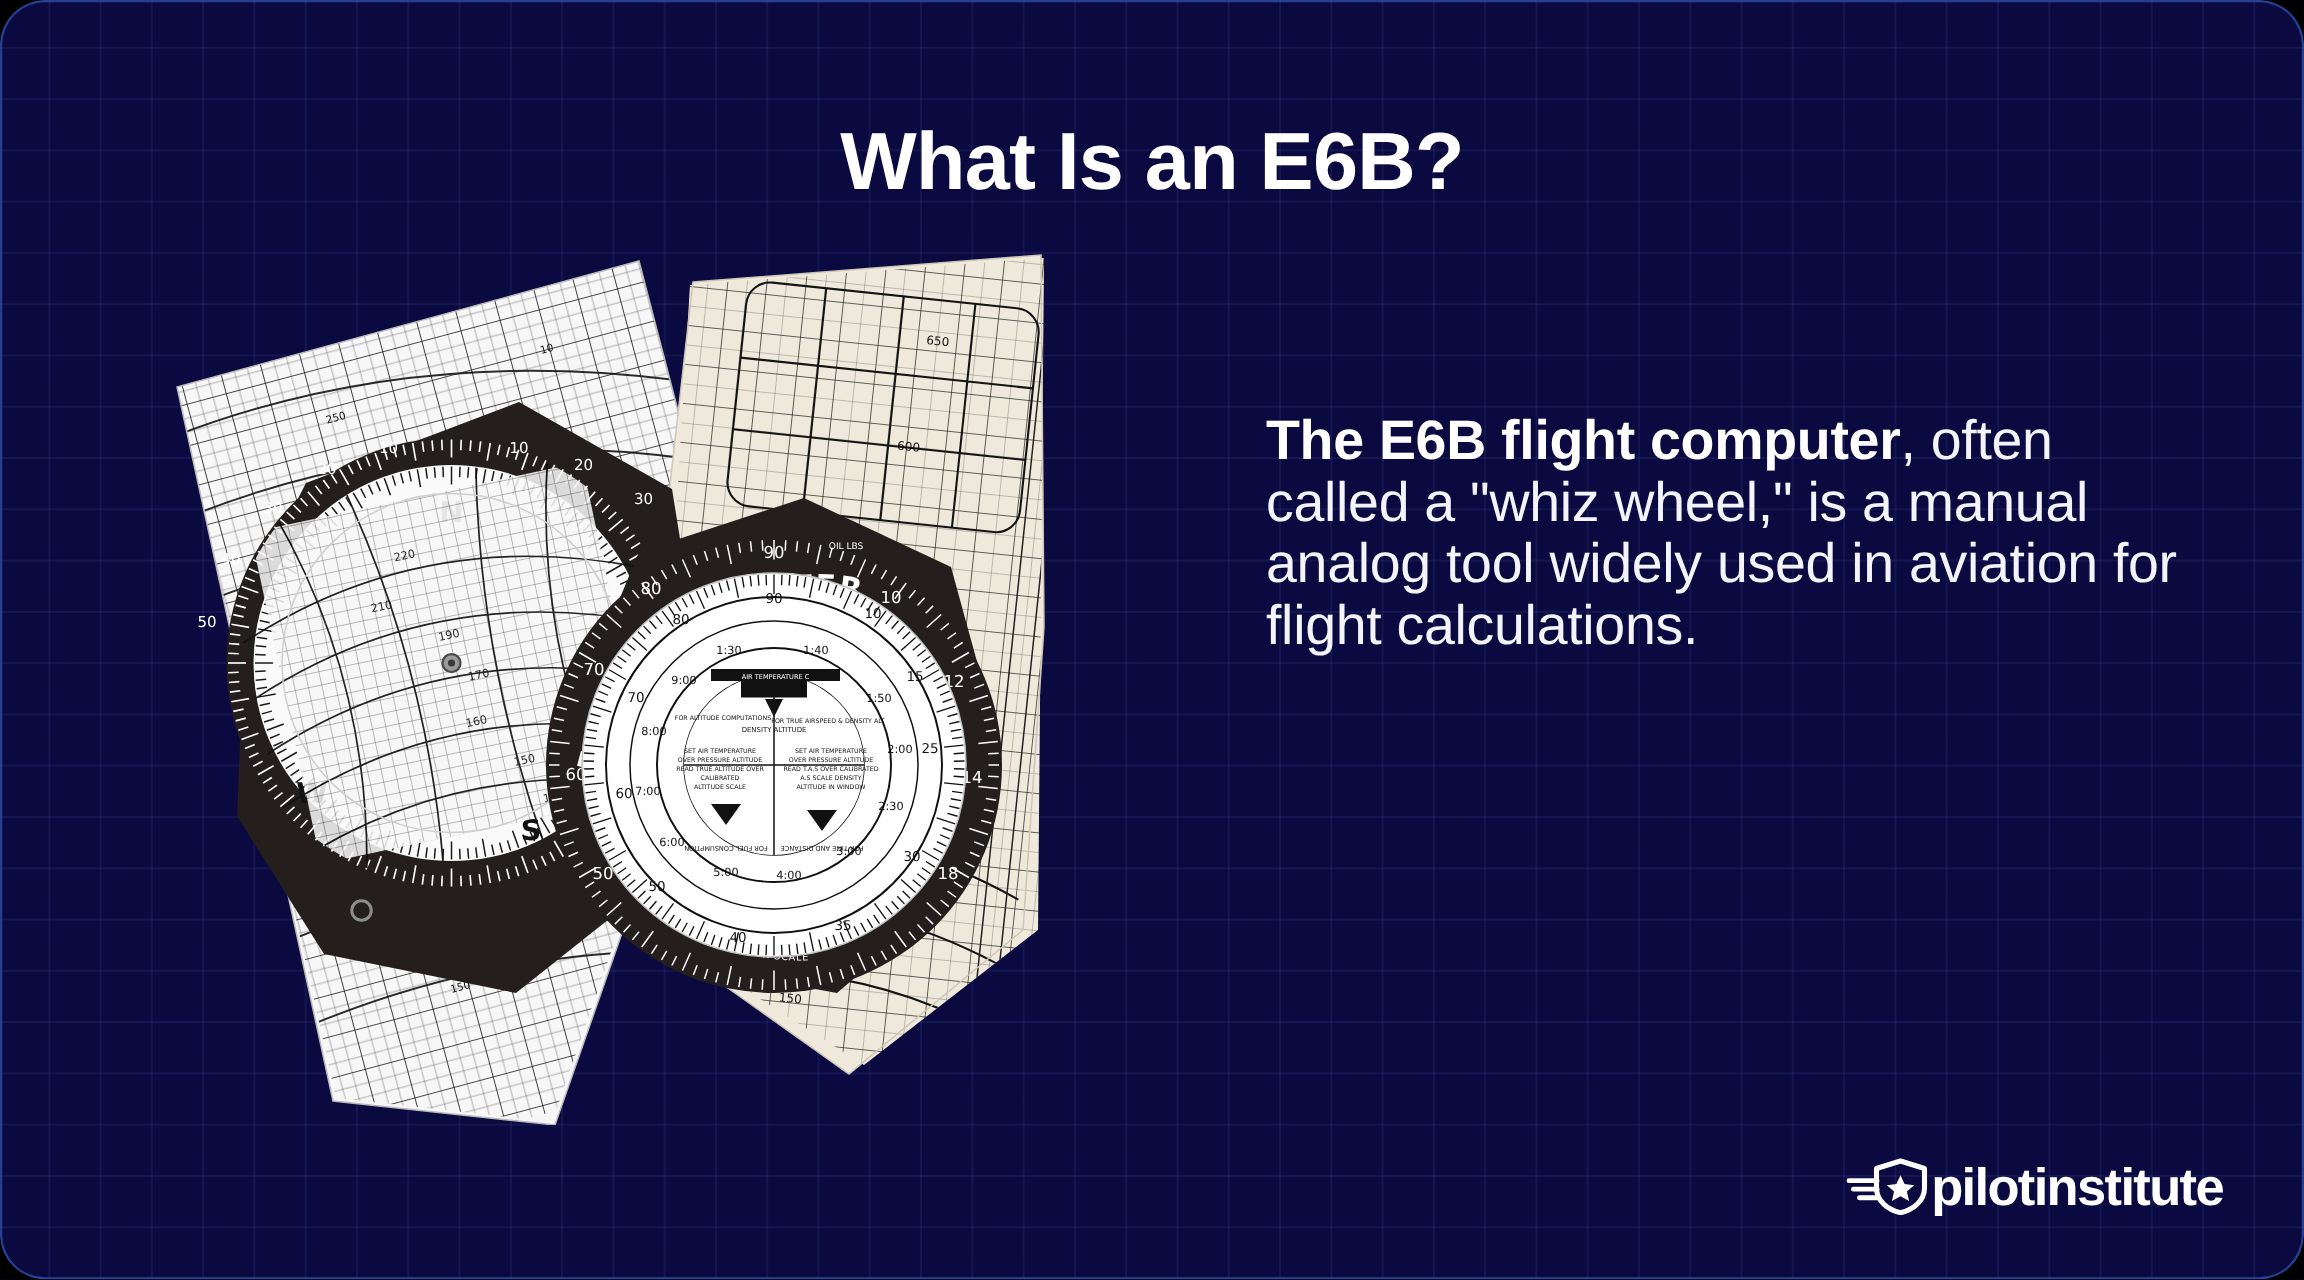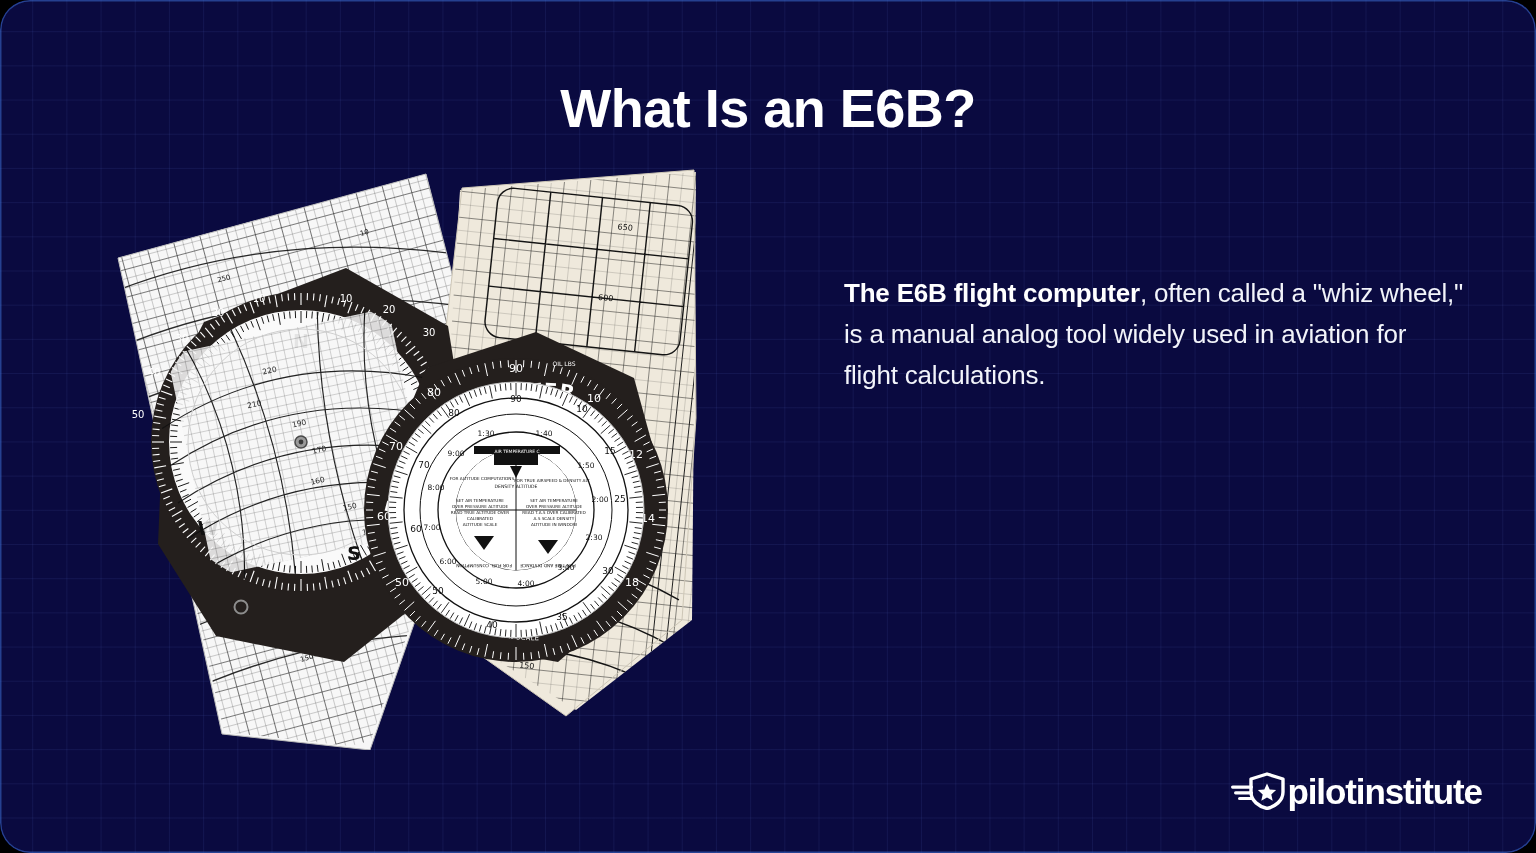--- a/index.html
+++ b/index.html
@@ -28,21 +28,21 @@
     font-size:54px;
     font-weight:bold;
     letter-spacing:-0.5px;
     line-height:1.05;
   }
 
   
   .copy{
     position:absolute;left:844px;top:273px;width:620px;
     color:#f2f4fa;
-    font-size:26px;
+    font-size:37px;
     line-height:41px;
     letter-spacing:-0.2px;
   }
   .copy p{margin:0;}
   .copy p + p{margin-top:45px;}
   .copy b{font-weight:bold;color:#ffffff;}
 
   
   .logo{
     position:absolute;right:54px;bottom:43px;

